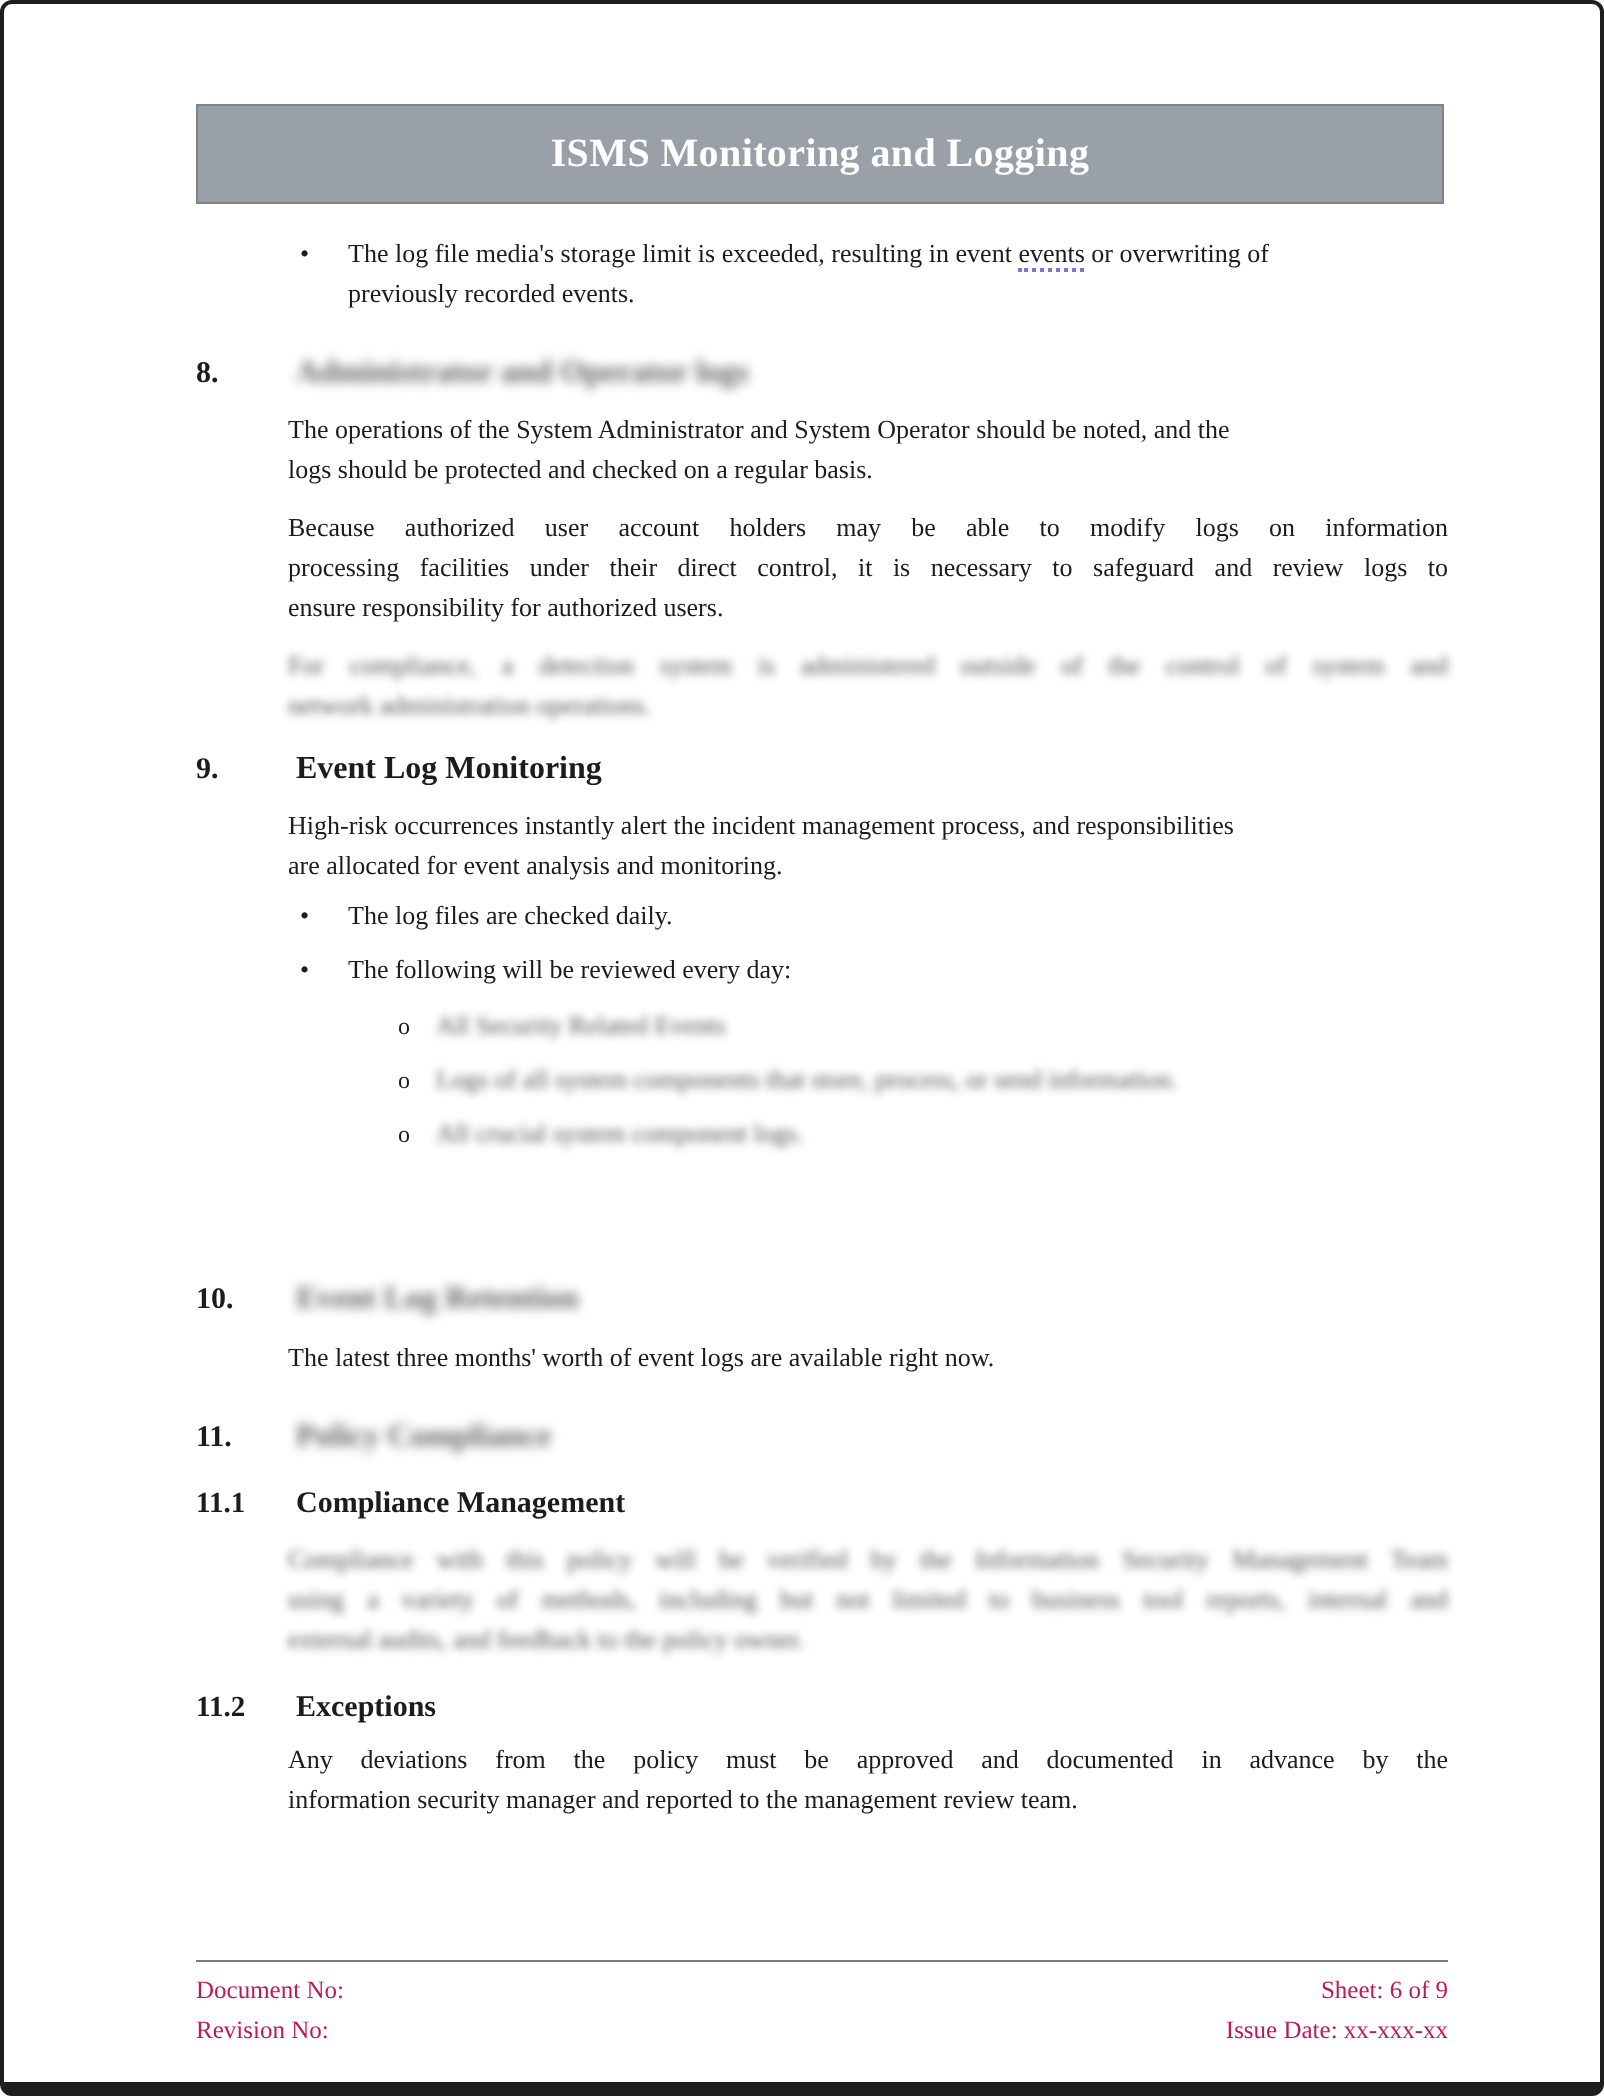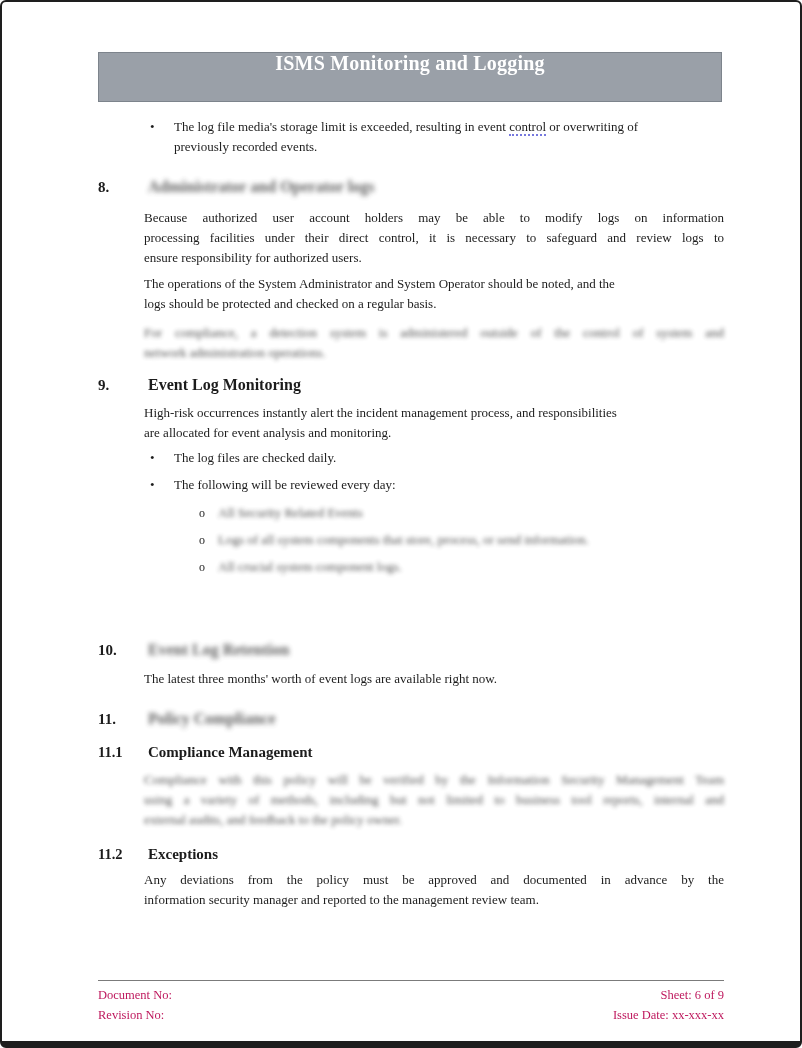--- a/index.html
+++ b/index.html
@@ -16,21 +16,21 @@
     color:#1c1c1c;
     font-size:13px;
     line-height:20px;
   }
   .banner {
     position:absolute; left:96px; top:50px;
     width:624px; height:50px;
     box-sizing:border-box;
     background:#9aa0a8;
     border:1px solid #7d848c;
-    display:flex; align-items:flex-start; justify-content:center;
+    display:flex; align-items:center; justify-content:center;
   }
   .banner-title { color:#ffffff; font-weight:bold; font-size:20px; letter-spacing:0.2px; }
   .content { position:absolute; left:96px; top:100px; width:626px; }
 
   .para { margin-left:46px; }
   .jline { text-align:justify; text-align-last:justify; }
   .line { white-space:nowrap; }
 
   .sec { display:flex; line-height:24px; }
   .sec-num { width:50px; flex:0 0 50px; font-weight:bold; font-size:15px; }
@@ -62,37 +62,37 @@
 
   <div class="banner">
     <span class="banner-title">ISMS Monitoring and Logging</span>
   </div>
 
   <div class="content">
 
     <div class="bullet" style="margin-top:15px;">
       <span class="mk">•</span>
       <div>
-        <div class="line"><span>The log file media's storage limit is exceeded, resulting in event </span><span class="spell">control</span><span> or overwriting of</span></div>
+        <div class="line"><span>The log file media's storage limit is exceeded, resulting in event </span><span class="spell">events</span><span> or overwriting of</span></div>
         <div class="line">previously recorded events.</div>
       </div>
     </div>
 
     <div class="sec" style="margin-top:18px;">
       <span class="sec-num">8.</span>
       <span class="sec-title blur-h">Administrator and Operator logs</span>
     </div>
+    <div class="para" style="margin-top:6px;">
+      <div class="line">The operations of the System Administrator and System Operator should be noted, and the</div>
+      <div class="line">logs should be protected and checked on a regular basis.</div>
+    </div>
     <div class="para" style="margin-top:9px;">
       <div class="jline">Because authorized user account holders may be able to modify logs on information</div>
       <div class="jline">processing facilities under their direct control, it is necessary to safeguard and review logs to</div>
       <div>ensure responsibility for authorized users.</div>
-    </div>
-    <div class="para" style="margin-top:6px;">
-      <div class="line">The operations of the System Administrator and System Operator should be noted, and the</div>
-      <div class="line">logs should be protected and checked on a regular basis.</div>
     </div>
     <div class="para blur-t" style="margin-top:9px;">
       <div class="jline">For compliance, a detection system is administered outside of the control of system and</div>
       <div>network administration operations.</div>
     </div>
 
     <div class="sec" style="margin-top:10px;">
       <span class="sec-num">9.</span>
       <span class="sec-title">Event Log Monitoring</span>
     </div>

